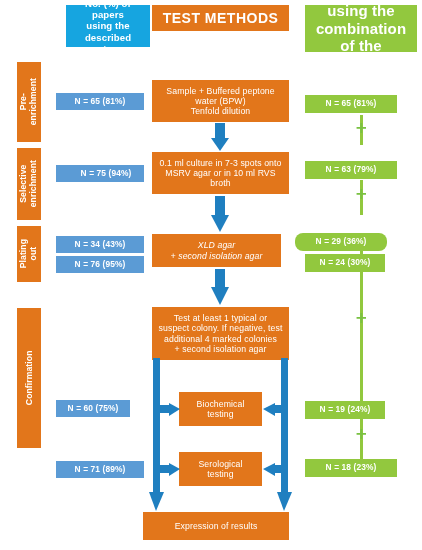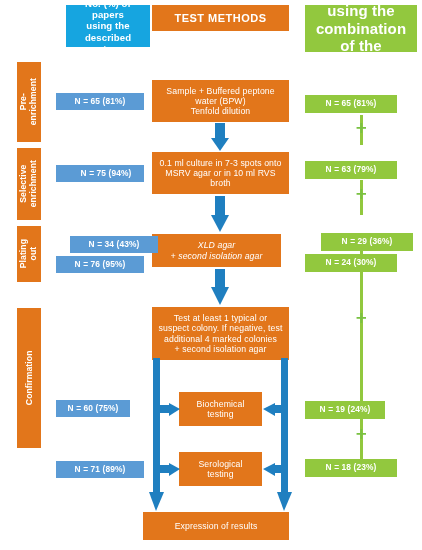--- a/index.html
+++ b/index.html
@@ -34,21 +34,21 @@
 
   
   .hdr-blue {
     background: #16A5E0;
     font-size: 9.6px;
     font-weight: bold;
     padding: 2px 15px;
   }
   .hdr-orange {
     background: #E2761B;
-    font-size: 11px;
+    font-size: 14px;
     font-weight: bold;
     letter-spacing: 0.5px;
   }
   .hdr-green {
     background: #92C83E;
     font-size: 15px;
     font-weight: bold;
     padding: 2px 12px;
   }
 
@@ -171,35 +171,35 @@
 
   <div class="box method" style="left:179px; top:452px; width:83px; height:34px;">Serological
 testing</div>
 
   <div class="box method" style="left:143px; top:512px; width:146px; height:28px;">Expression of results</div>
 
   <div class="box n-blue" style="left:56px; top:93px; width:88px; height:17px;">N = 65 (81%)</div>
 
   <div class="box n-blue" style="left:56px; top:165px; width:88px; height:17px;padding-left:12px;">N = 75 (94%)</div>
 
-  <div class="box n-blue" style="left:56px; top:236px; width:88px; height:17px;margin-left:14px;">N = 34 (43%)</div>
+  <div class="box n-blue" style="left:56px; top:236px; width:88px; height:17px;">N = 34 (43%)</div>
 
   <div class="box n-blue" style="left:56px; top:256px; width:88px; height:17px;">N = 76 (95%)</div>
 
   <div class="box n-blue" style="left:56px; top:400px; width:74px; height:17px;">N = 60 (75%)</div>
 
   <div class="box n-blue" style="left:56px; top:461px; width:88px; height:17px;">N = 71 (89%)</div>
 
   <div class="box n-green" style="left:305px; top:95px; width:92px; height:18px;">N = 65 (81%)</div>
 
   <div class="box n-green" style="left:305px; top:161px; width:92px; height:18px;">N = 63 (79%)</div>
 
-  <div class="box n-green" style="left:321px; top:233px; width:92px; height:18px;">N = 29 (36%)</div>
-
-  <div class="box n-green" style="left:305px; top:254px; width:92px; height:18px;">N = 24 (30%)</div>
+  <div class="box n-green" style="left:295px; top:233px; width:92px; height:18px;border-radius:8px;">N = 29 (36%)</div>
+
+  <div class="box n-green" style="left:305px; top:254px; width:80px; height:18px;">N = 24 (30%)</div>
 
   <div class="box n-green" style="left:305px; top:401px; width:80px; height:18px;">N = 19 (24%)</div>
 
   <div class="box n-green" style="left:305px; top:459px; width:92px; height:18px;">N = 18 (23%)</div>
 
   <svg id="arrows" viewBox="0 0 422 550">
 
     <g>
       <rect x="215" y="123" width="10" height="17" fill="#1F7FC0"></rect>
       <polygon points="211,138 229,138 220,151" fill="#1F7FC0"></polygon>

